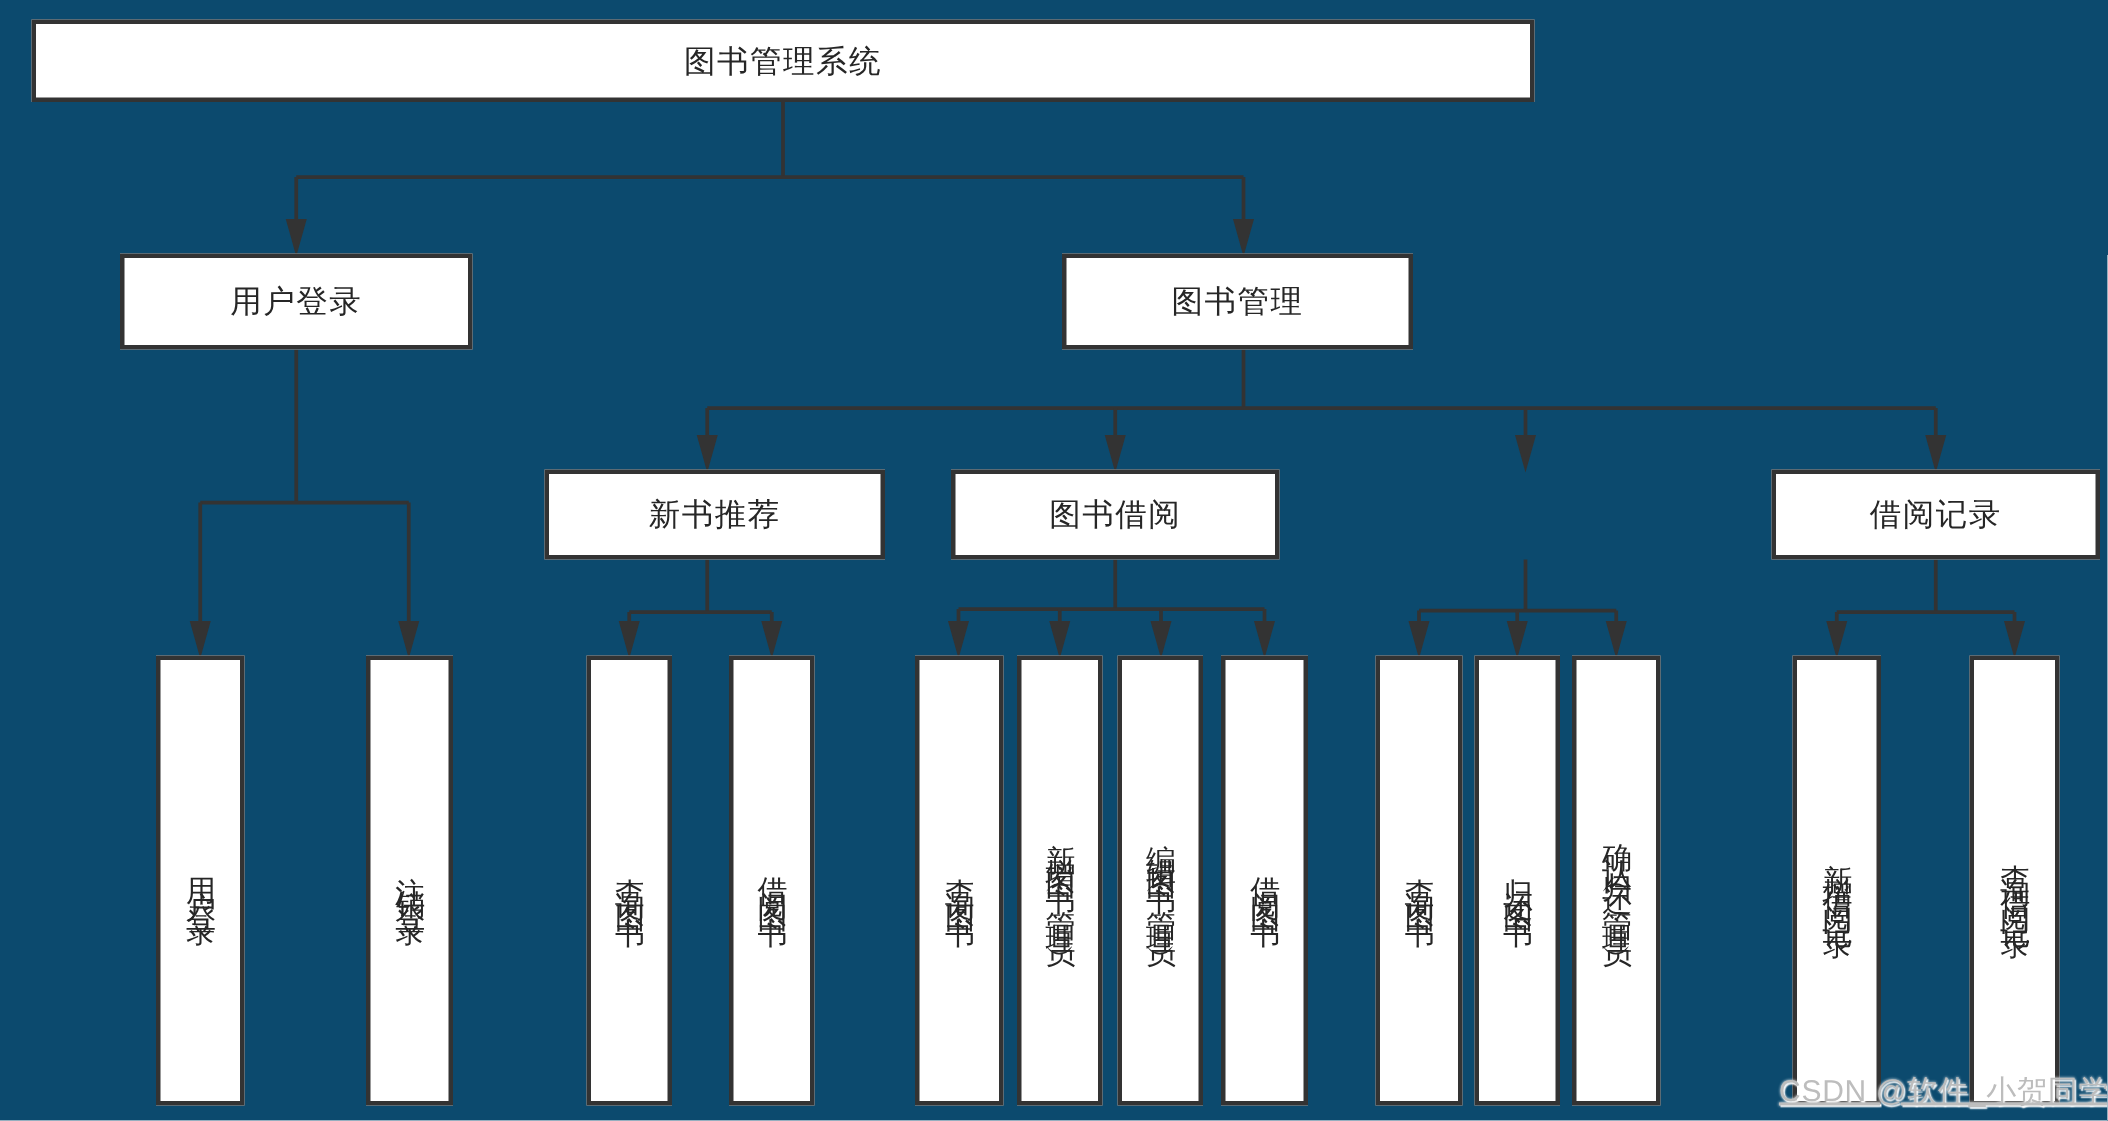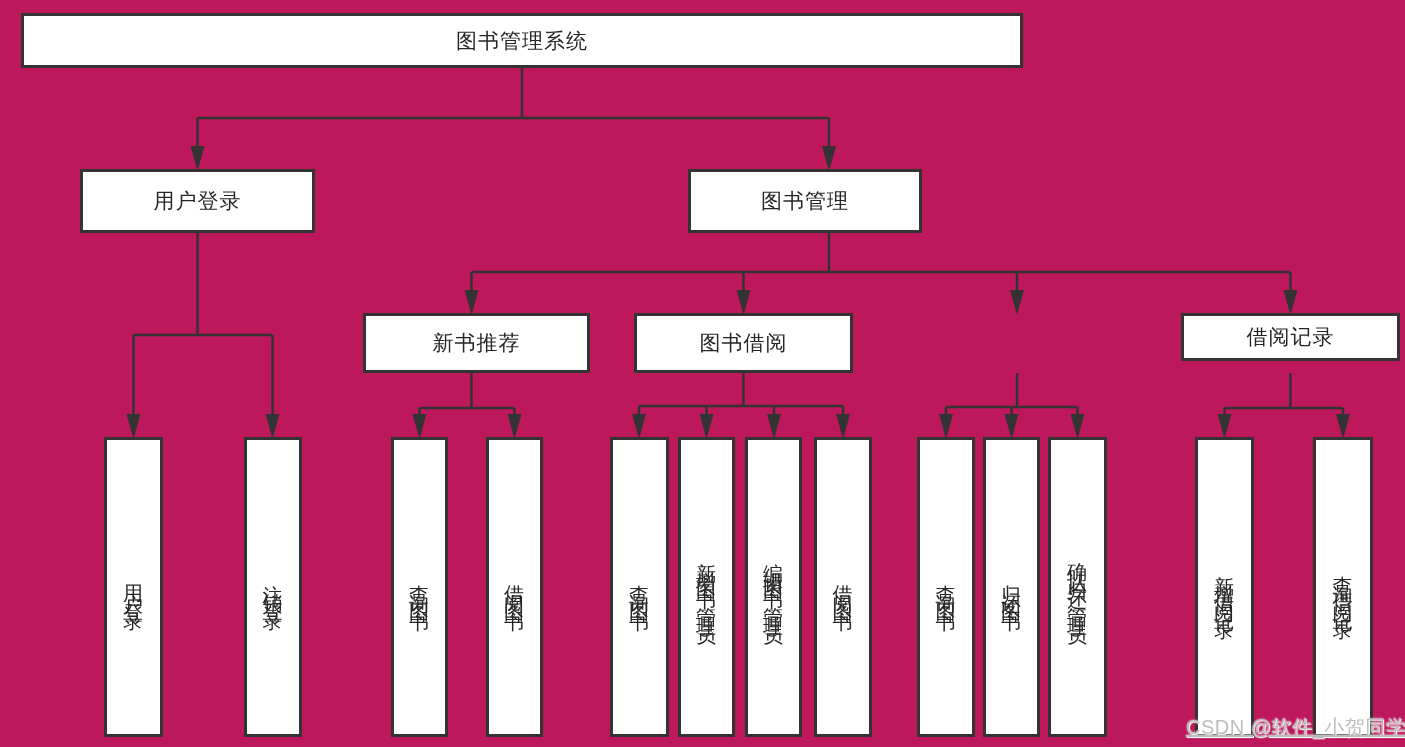--- a/index.html
+++ b/index.html
@@ -5,21 +5,21 @@
   html, body {
     margin: 0;
     padding: 0;
     background: #ffffff;
     font-family: "Liberation Sans", "DejaVu Sans", sans-serif;
   }
   .canvas {
     position: relative;
     width: 1405px;
     height: 747px;
-    background: #be185d;
+    background: #0c4a6e;
     overflow: hidden;
   }
   .wires {
     position: absolute;
     left: 0;
     top: 0;
     pointer-events: none;
   }
   .node {
     position: absolute;
@@ -135,31 +135,31 @@
     </g>
   </svg>
 
   <div class="node hnode" style="left:21px; top:13px; width:1002px; height:55px;">
     <span>图书管理系统</span>
   </div>
 
   <div class="node hnode" style="left:80px; top:169px; width:235px; height:64px;">
     <span>用户登录</span>
   </div>
-  <div class="node hnode" style="left:688px; top:169px; width:234px; height:64px;">
+  <div class="node hnode" style="left:708px; top:169px; width:234px; height:64px;">
     <span>图书管理</span>
   </div>
 
   <div class="node hnode" style="left:363px; top:313px; width:227px; height:60px;">
     <span>新书推荐</span>
   </div>
   <div class="node hnode" style="left:634px; top:313px; width:219px; height:60px;">
     <span>图书借阅</span>
   </div>
-  <div class="node hnode" style="left:1181px; top:313px; width:219px; height:48px;">
+  <div class="node hnode" style="left:1181px; top:313px; width:219px; height:60px;">
     <span>借阅记录</span>
   </div>
 
   <div class="node leaf" style="left:104px; width:59px;">
     <span class="vtext">用户登录</span>
   </div>
   <div class="node leaf" style="left:244px; width:58px;">
     <span class="vtext">注销登录</span>
   </div>
   <div class="node leaf" style="left:391px; width:57px;">

